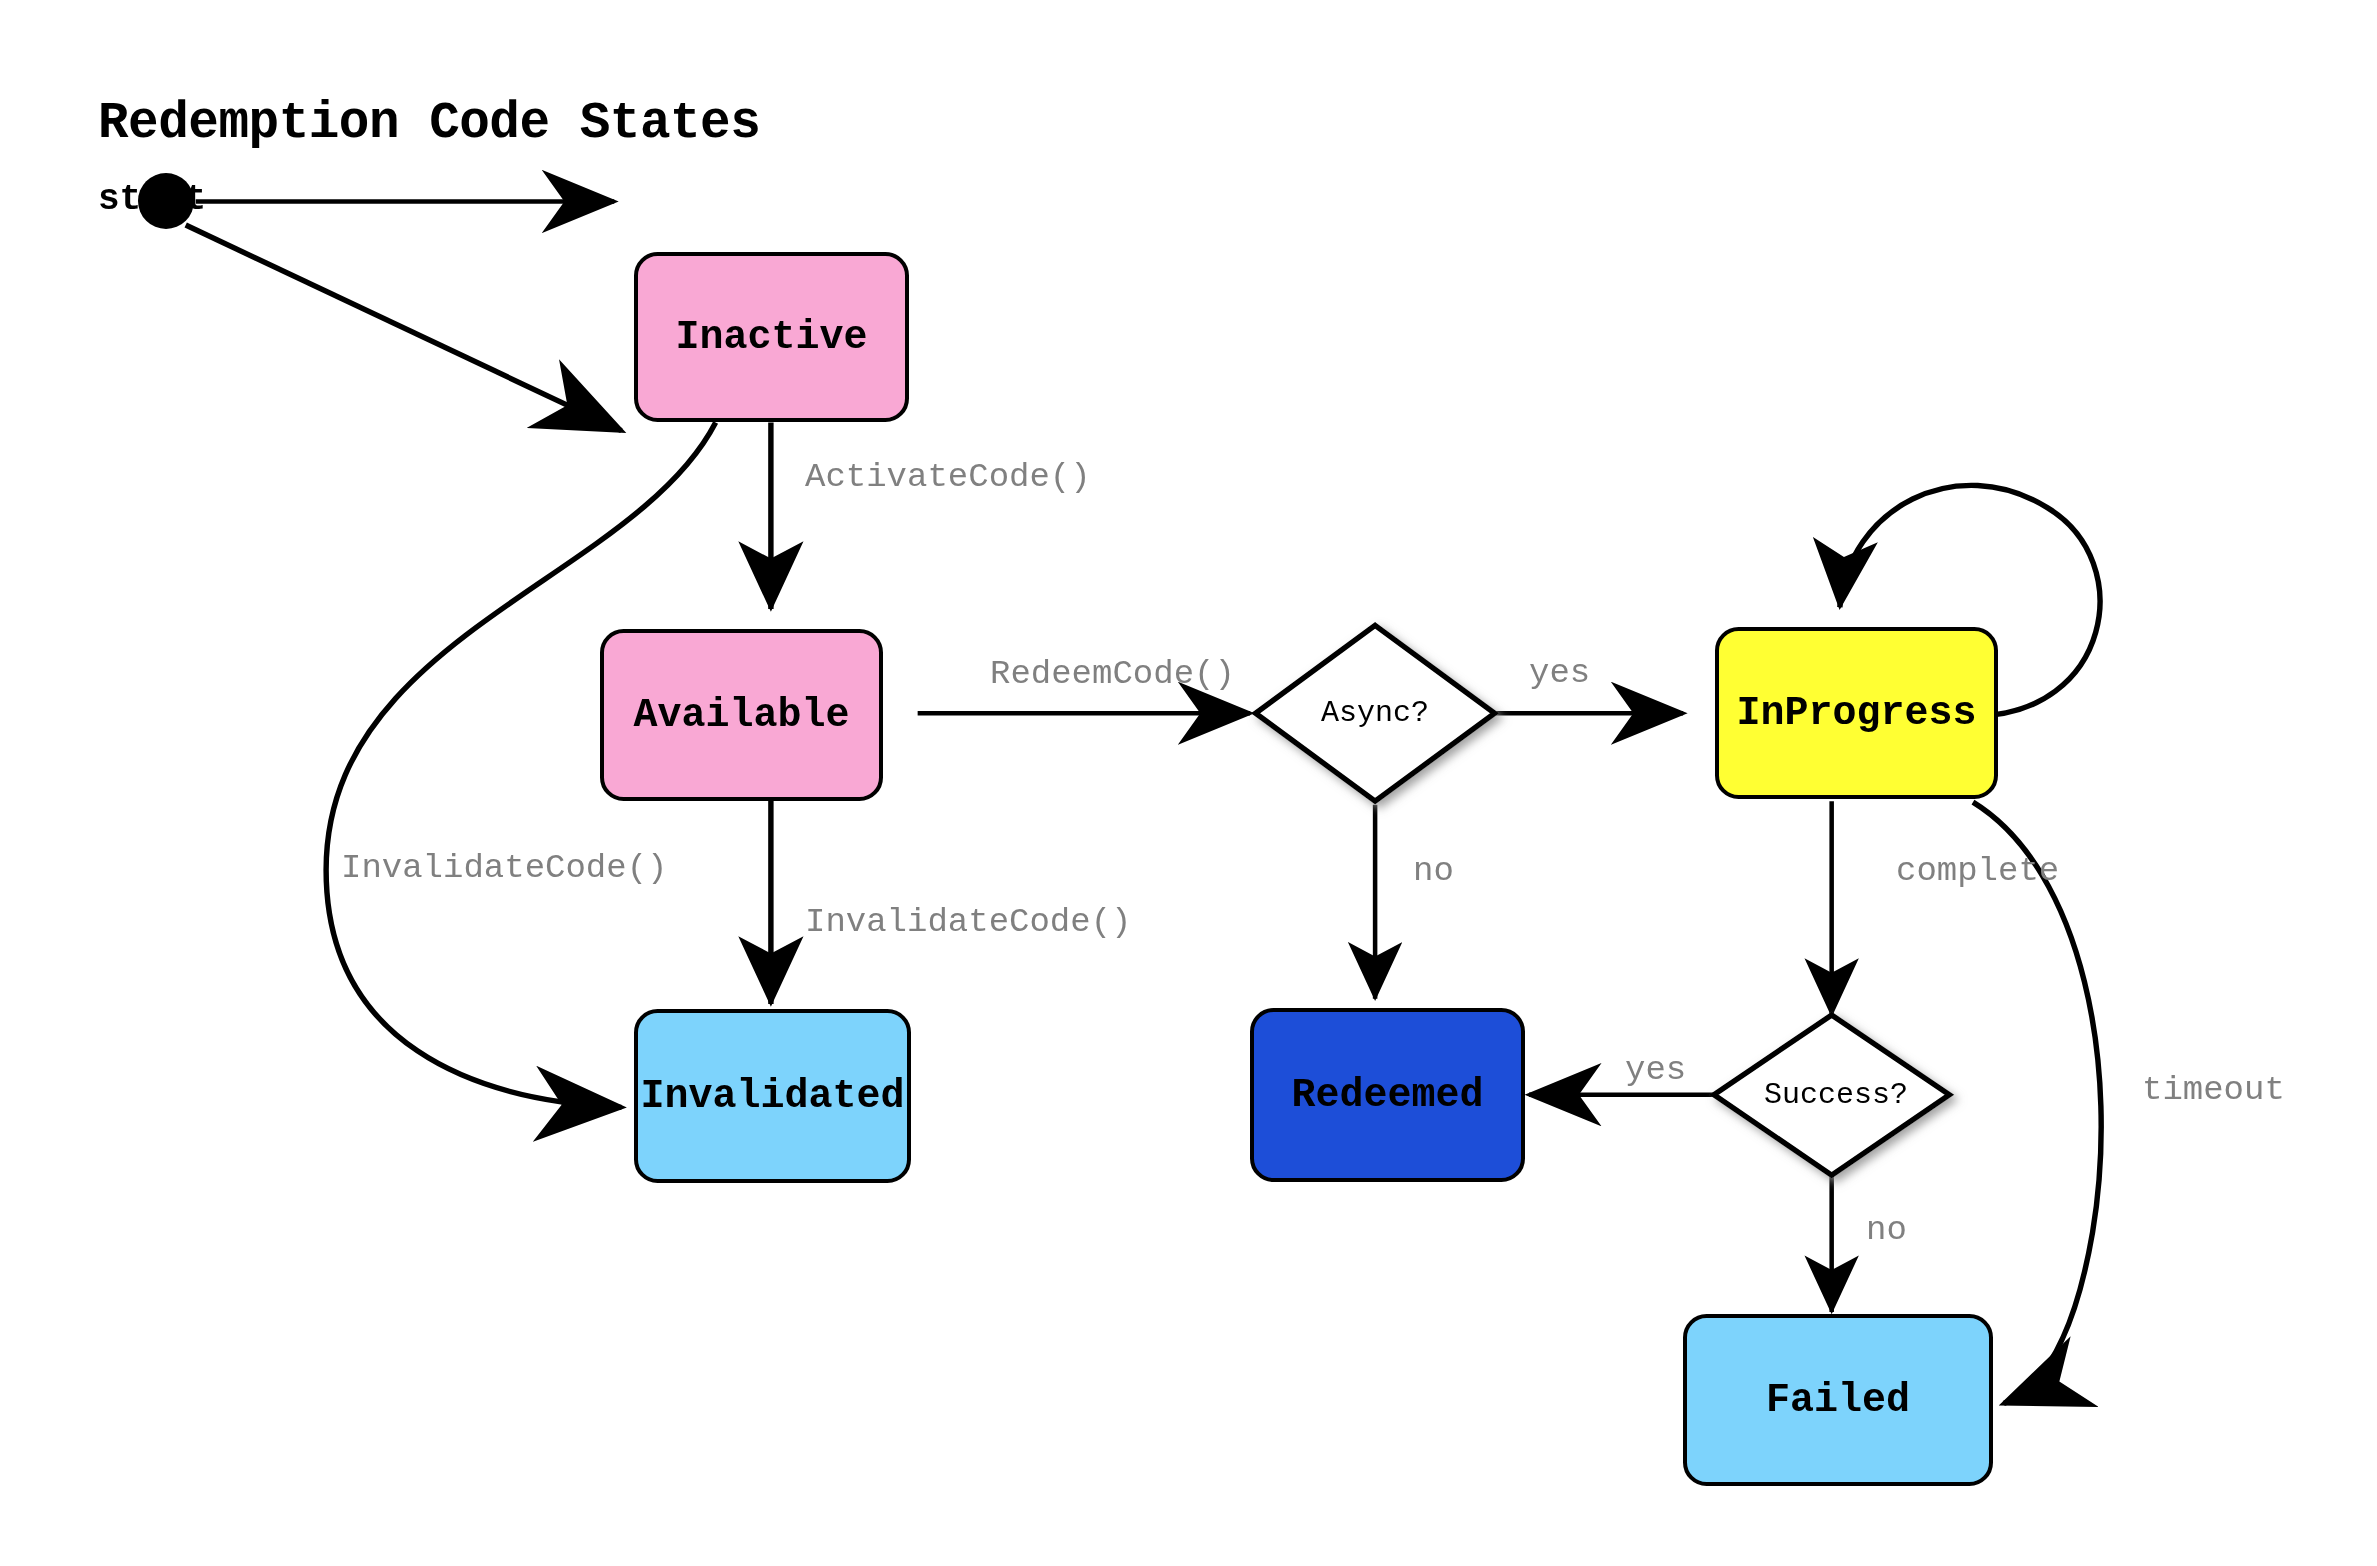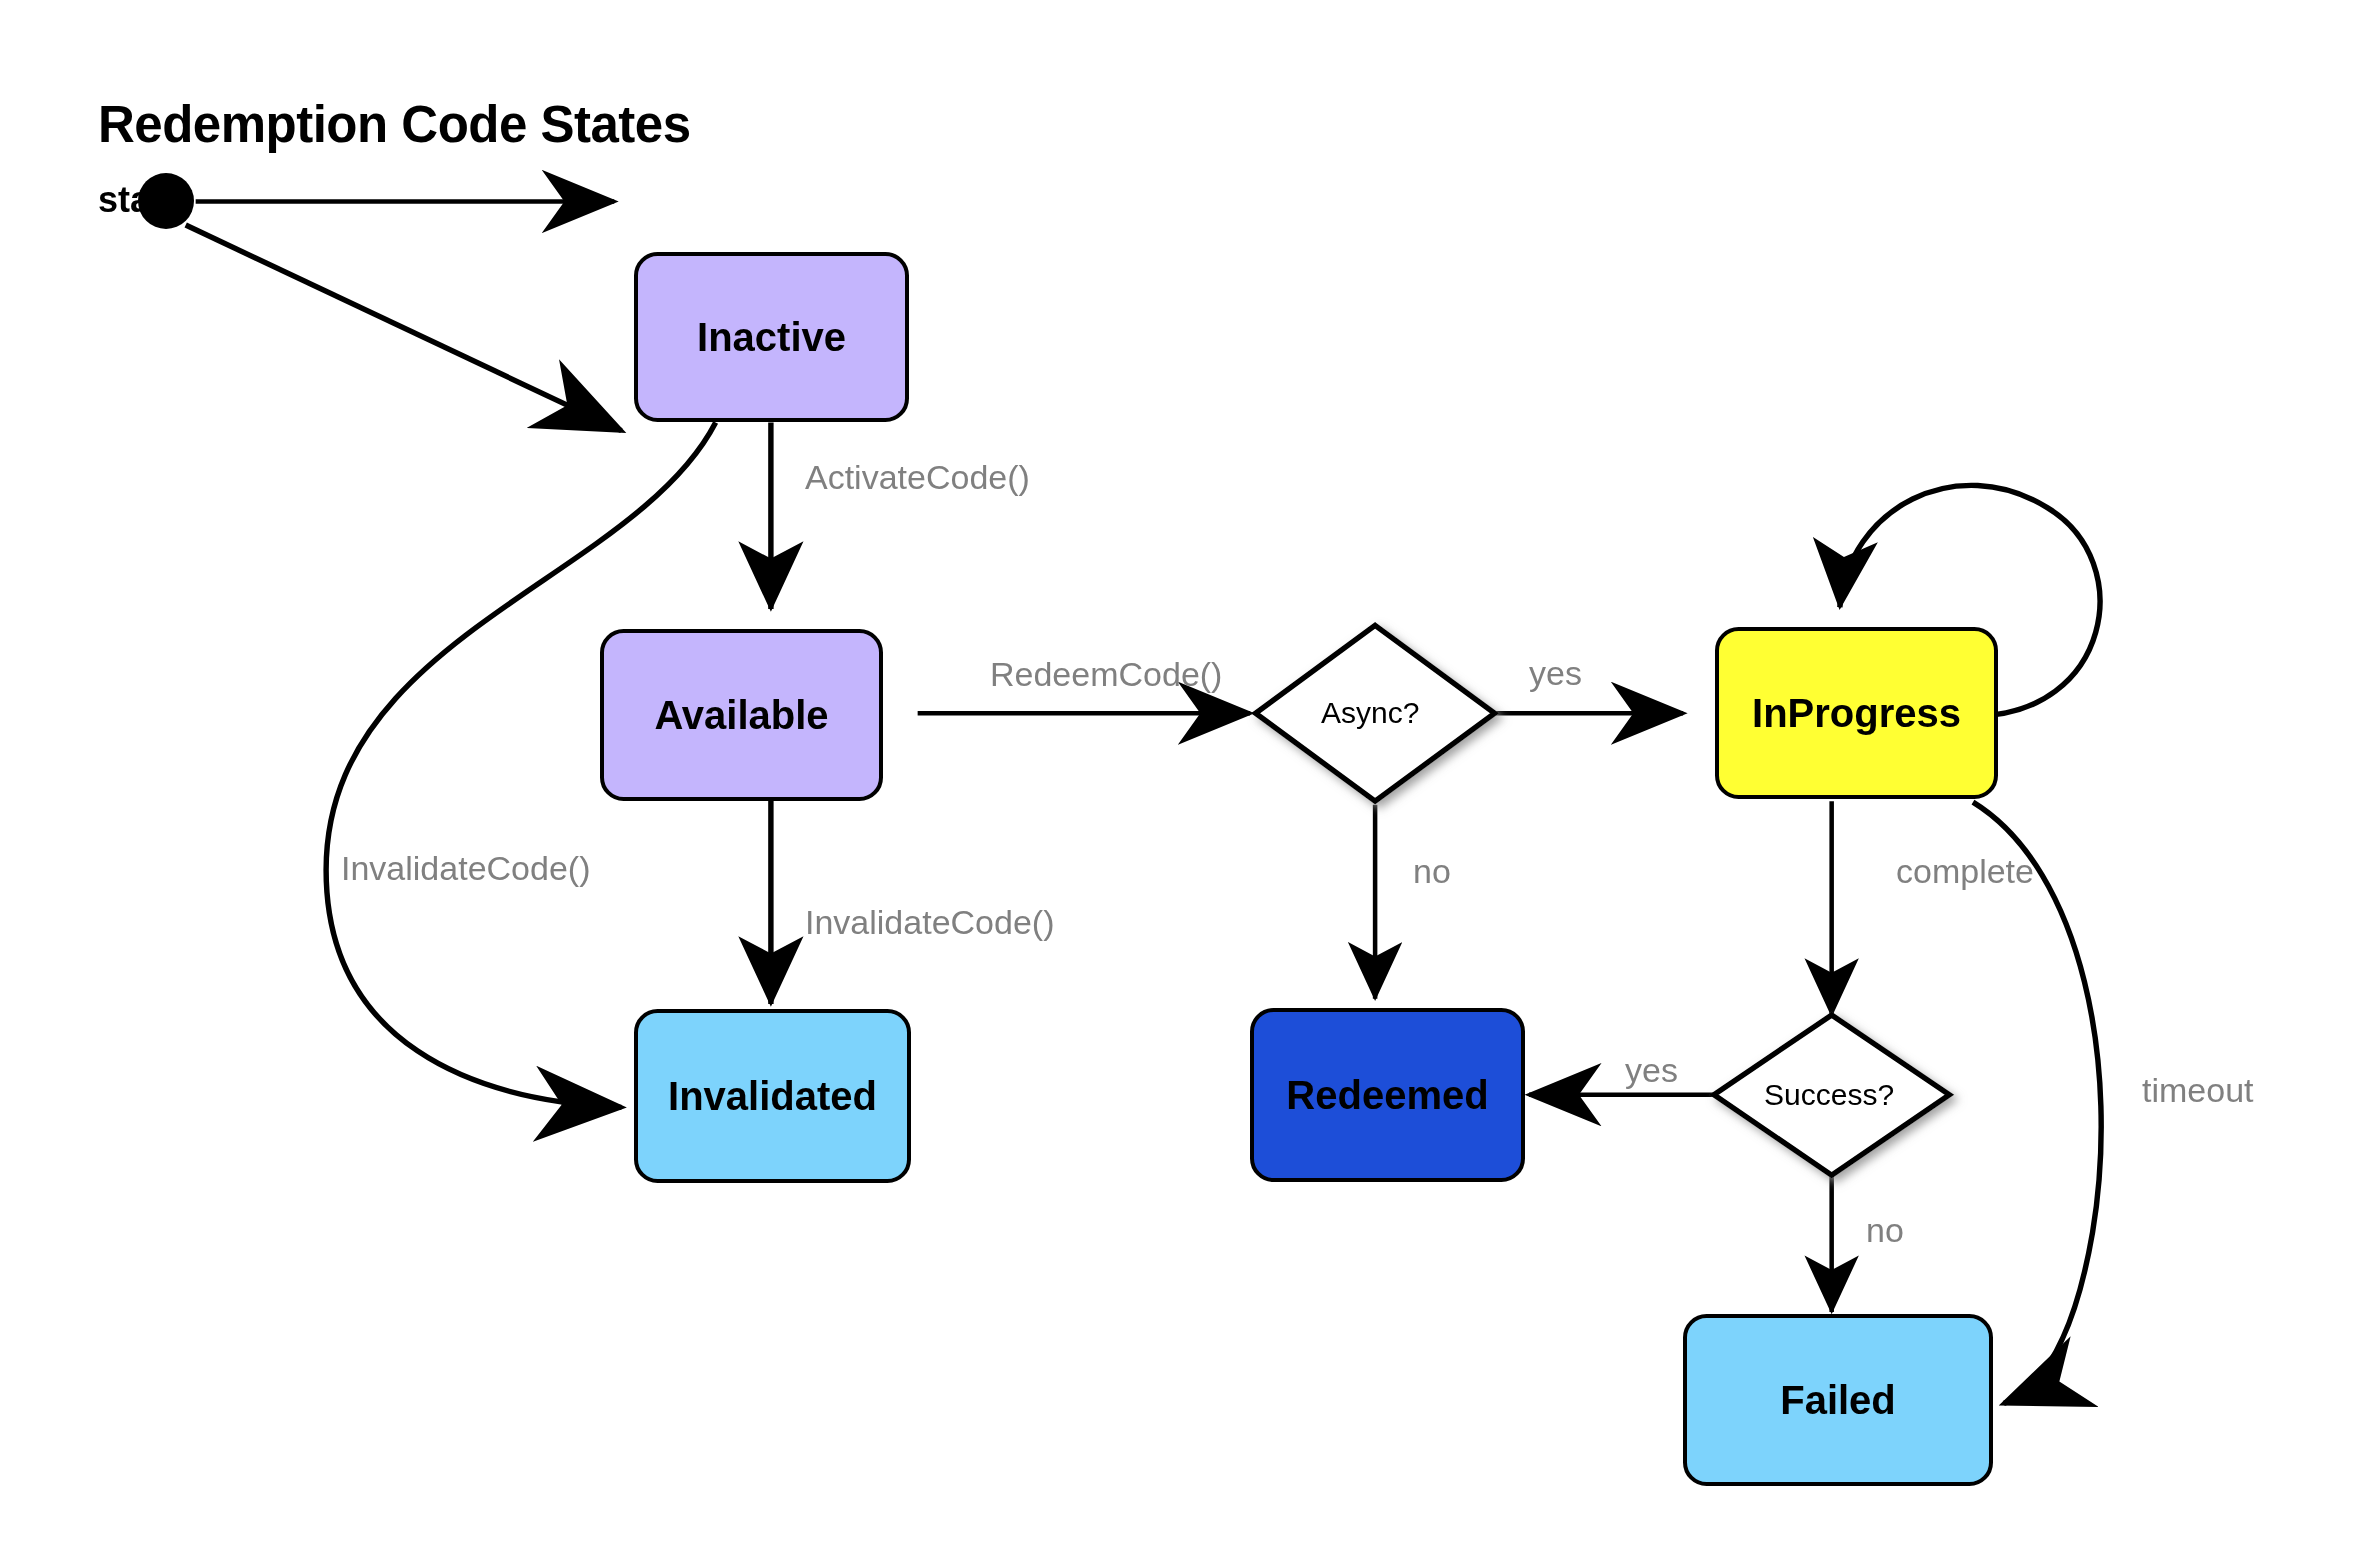--- a/index.html
+++ b/index.html
@@ -6,21 +6,21 @@
     margin: 0;
     padding: 0;
     background: #ffffff;
   }
   #canvas {
     position: relative;
     width: 2377px;
     height: 1567px;
     background: #ffffff;
     overflow: hidden;
-    font-family: Liberation Sans, sans-serif;
+    font-family: Liberation Mono, monospace;
   }
   #diagram-title {
     position: absolute;
     left: 98px;
     top: 95px;
     font-size: 51px;
     font-weight: bold;
     color: #000000;
     letter-spacing: -0.5px;
     white-space: nowrap;
@@ -36,21 +36,21 @@
     position: absolute;
     box-sizing: border-box;
     border: 4.5px solid #000000;
     border-radius: 23.6px;
     display: flex;
     align-items: center;
     justify-content: center;
     font-size: 40px;
     font-weight: bold;
     color: #000000;
-    background: #c4b5fd;
+    background: #f9a8d4;
   }
   .node.yellow { background: #ffff33; }
   .node.pink   { background: #7dd3fc; }
   .node.green  { background: #1d4ed8; }
 
   .start-dot {
     position: absolute;
     width: 56px;
     height: 56px;
     border-radius: 50%;

